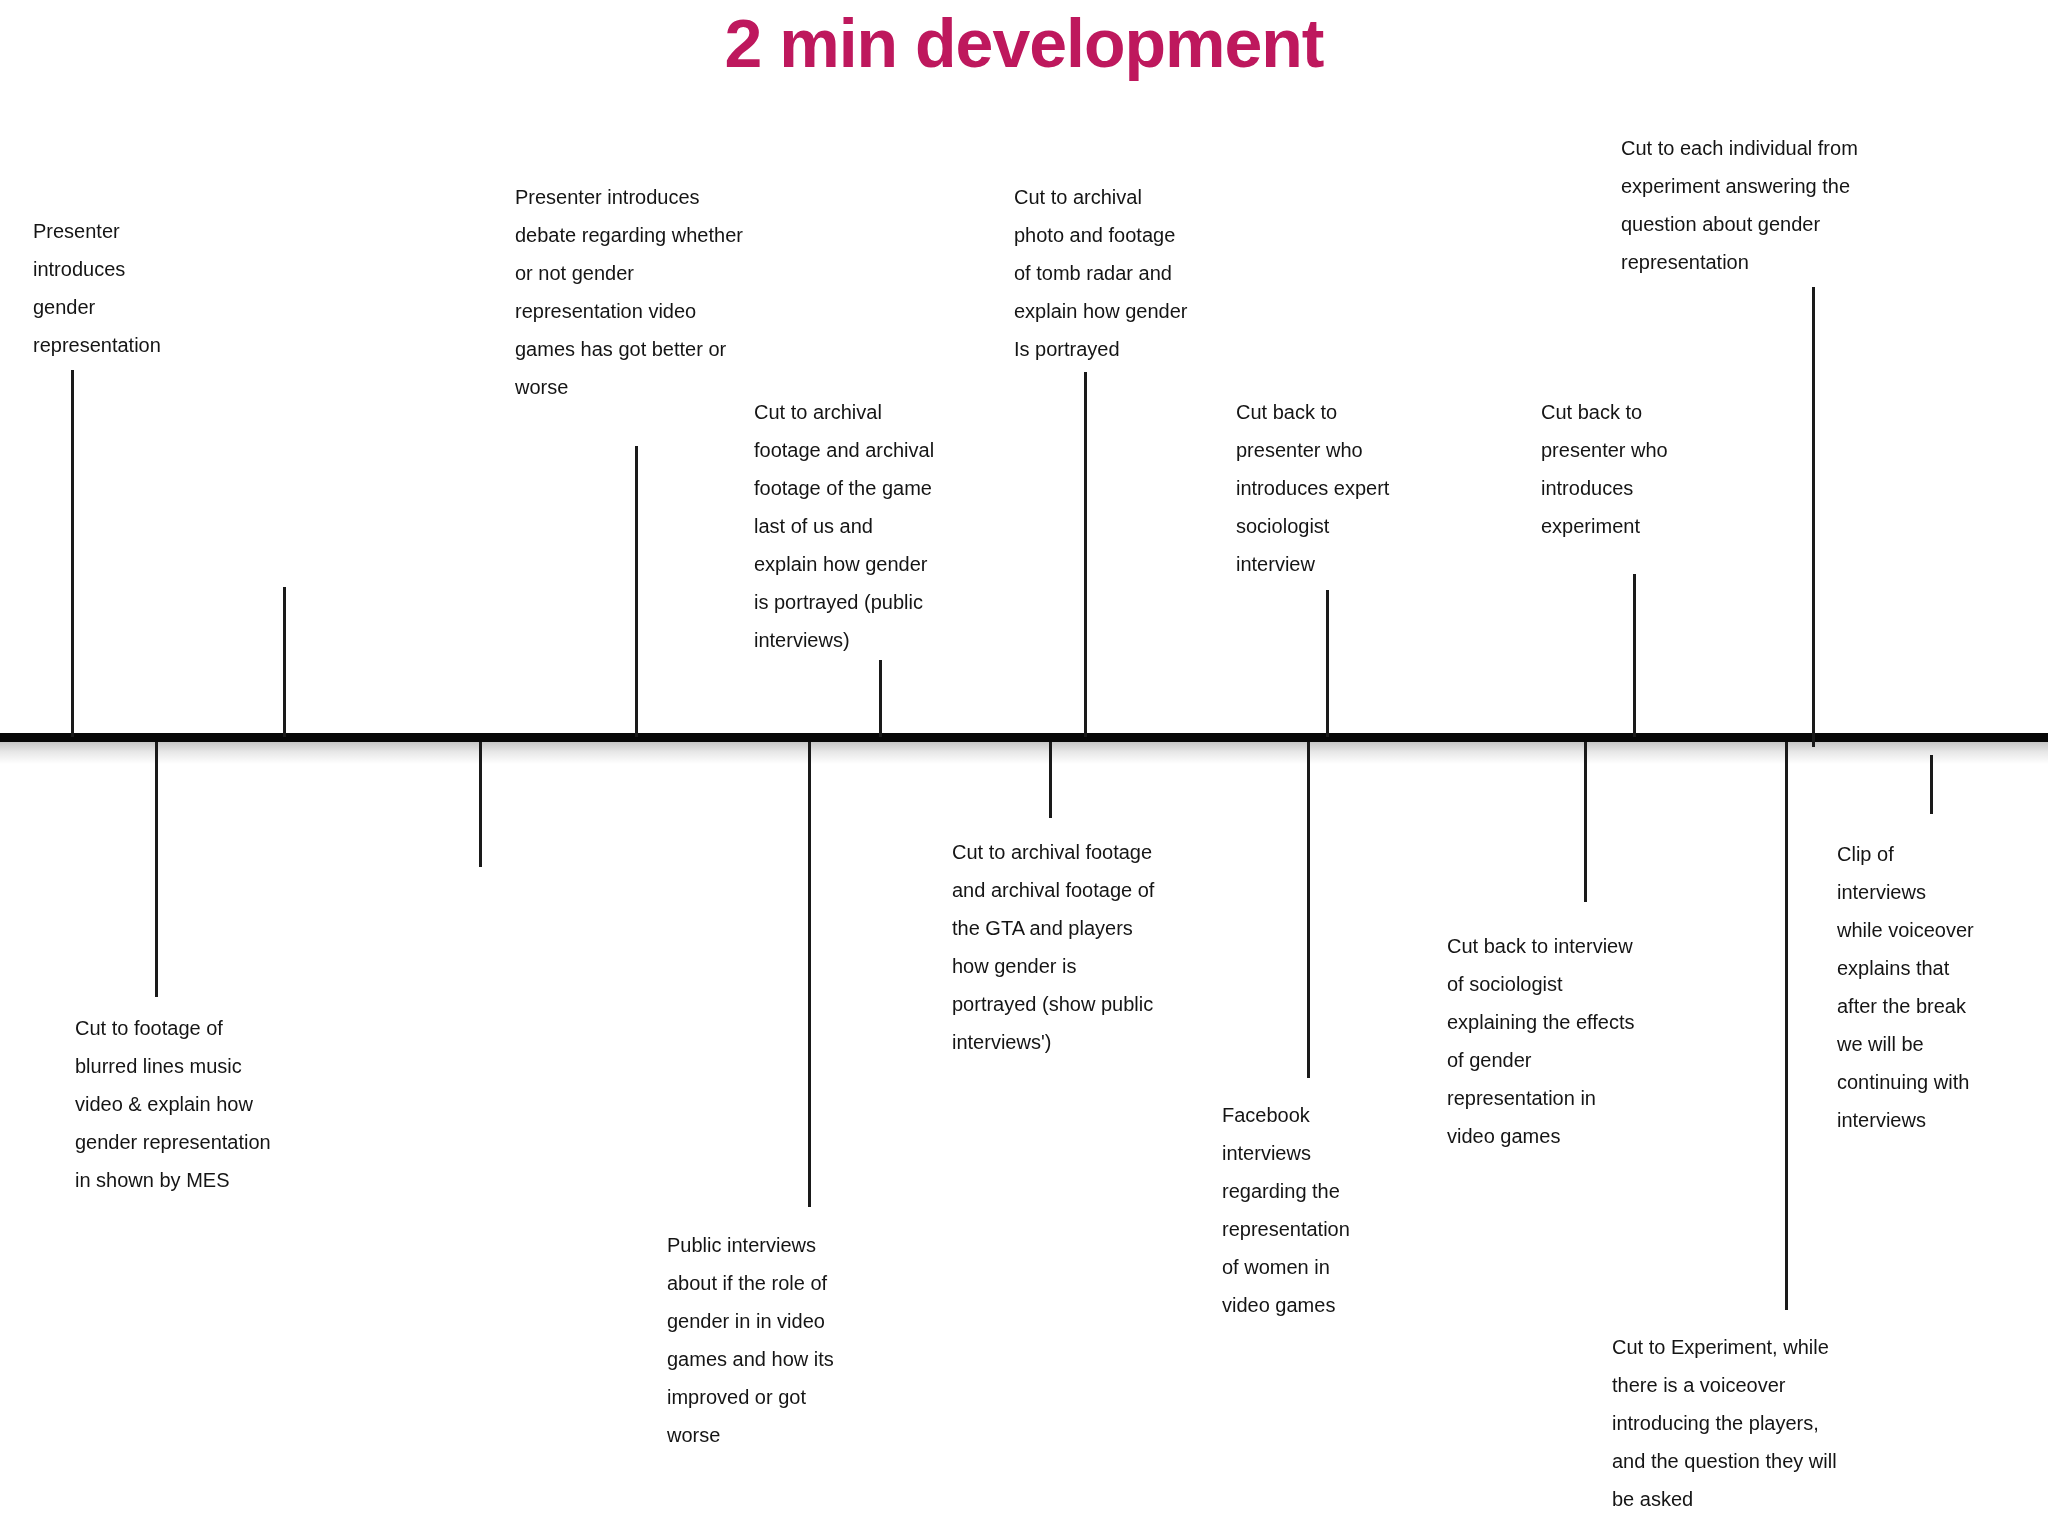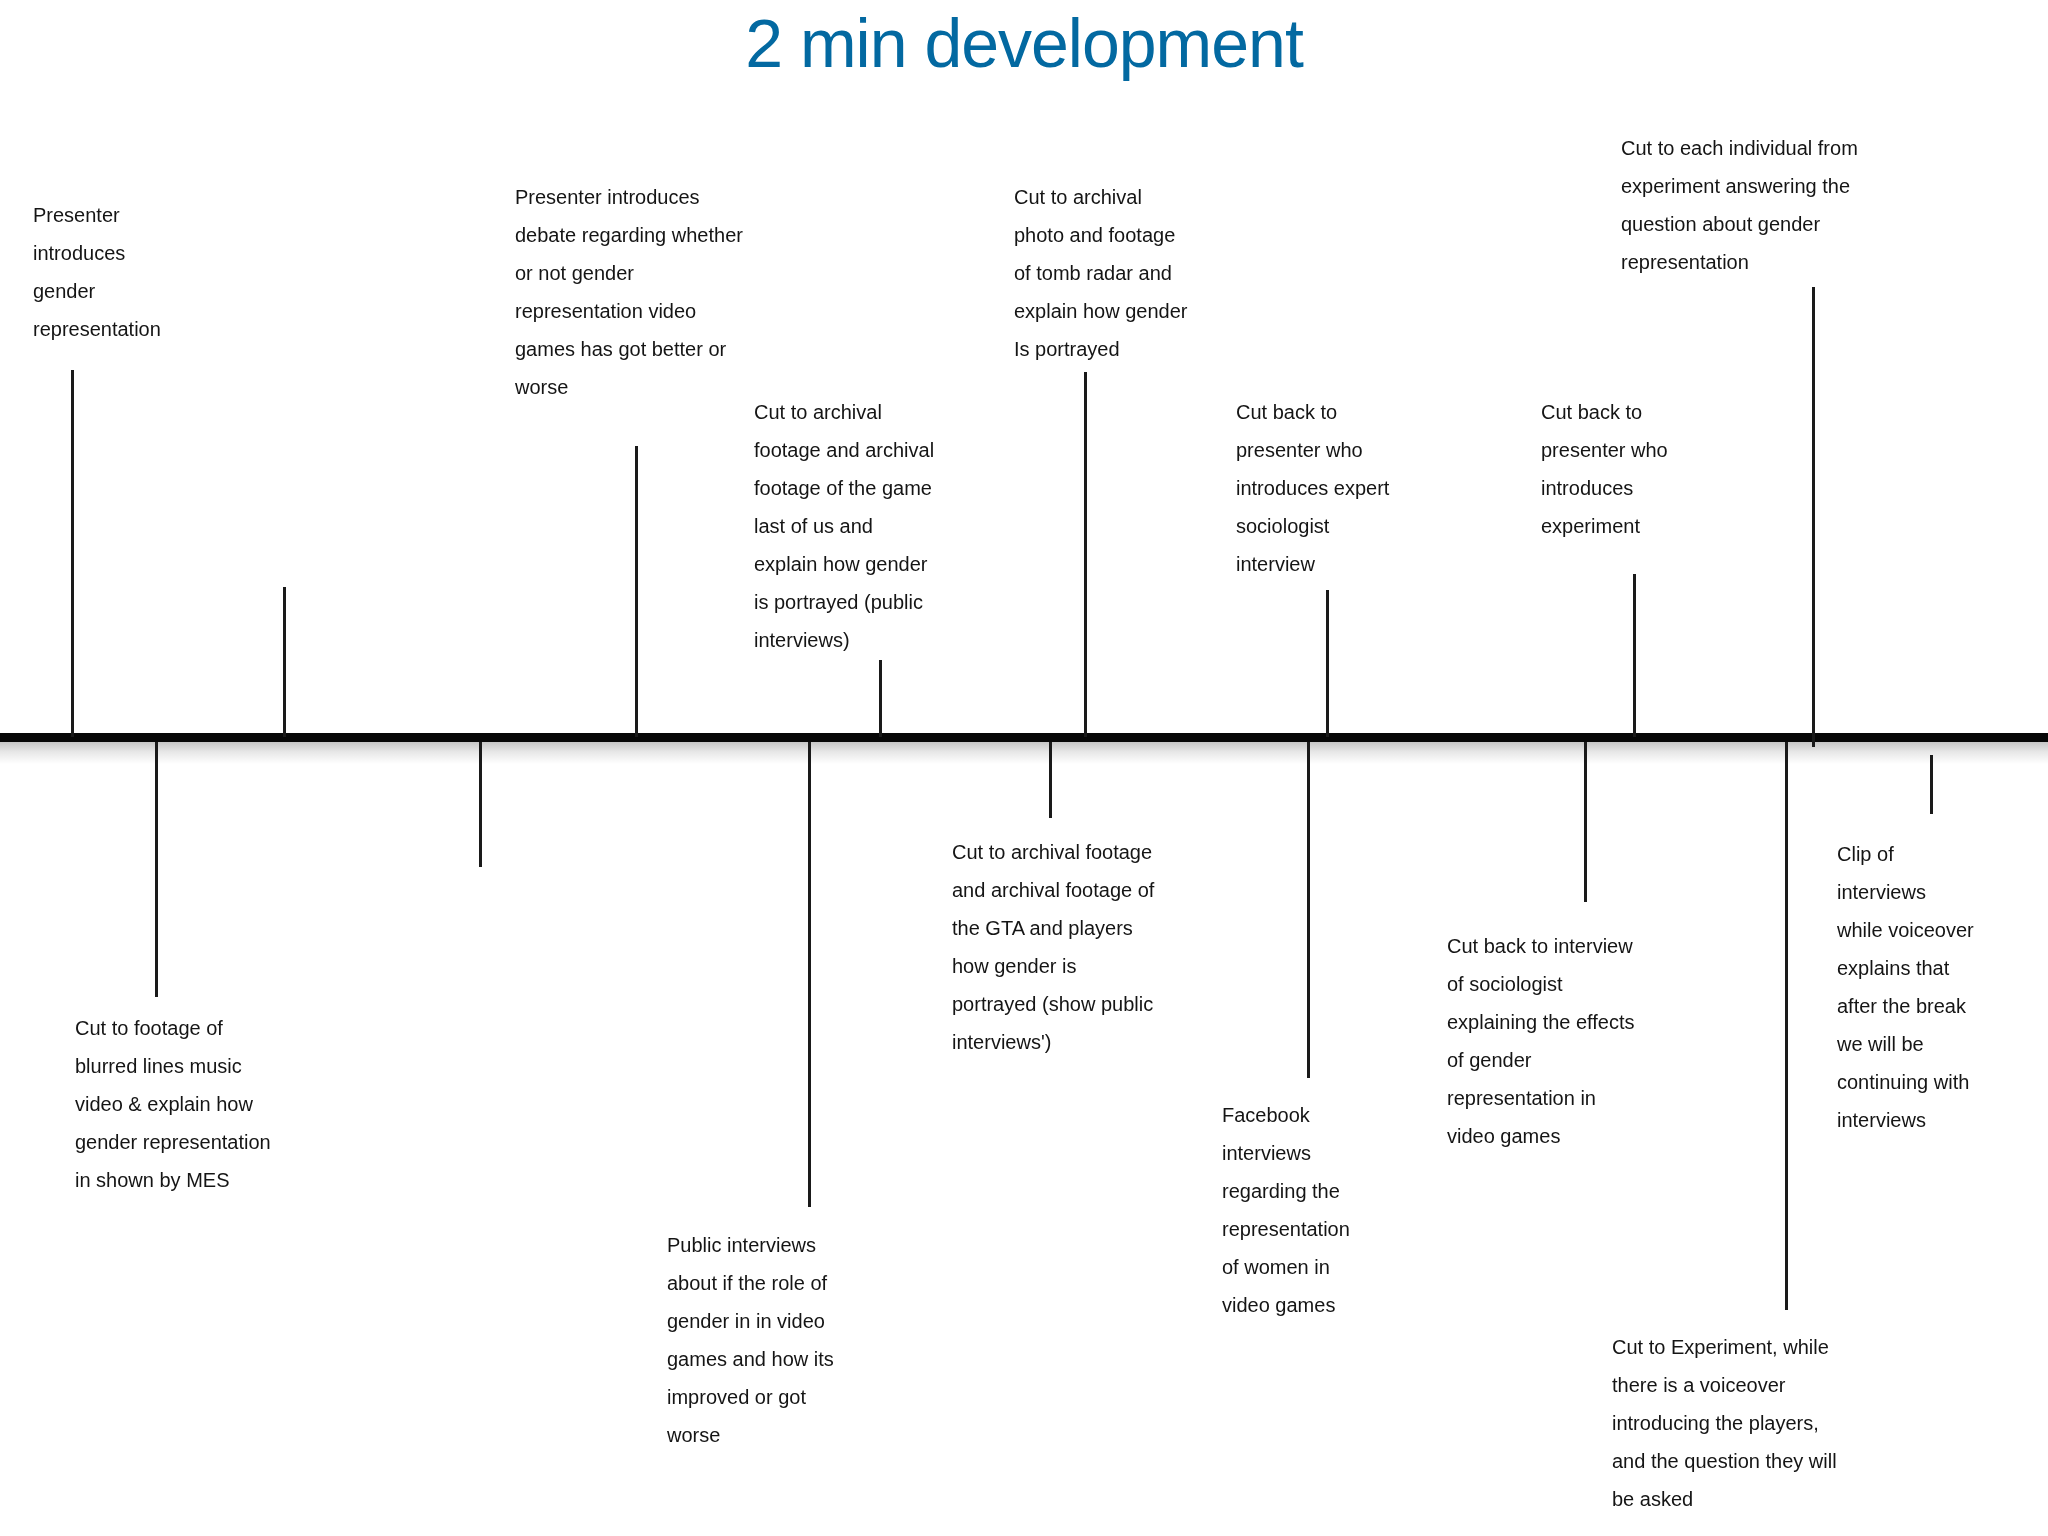--- a/index.html
+++ b/index.html
@@ -10,24 +10,24 @@
     overflow:hidden;
     font-family:"Liberation Sans", sans-serif;
     color:#151515;
   }
   .title{
     position:absolute;
     top:4px;left:50%;
     transform:translateX(-50%);
     margin:0;
     font-size:68px;
-    font-weight:400;
+    font-weight:700;
     letter-spacing:-1px;
     white-space:nowrap;
-    color:#0369a1;
+    color:#be185d;
   }
   .tl-bar{
     position:absolute;
     left:0;top:733px;
     width:2048px;height:9px;
     background:#070707;
   }
   .tl-shadow{
     position:absolute;
     left:0;top:742px;
@@ -41,21 +41,21 @@
     white-space:pre-line;
     width:max-content;
     text-align:left;
   }
   .conn{
     position:absolute;
     width:3px;
     background:#1a1a1a;
   }
   
-  .a1{left:33px;top:196px}
+  .a1{left:33px;top:212px}
   .a2{left:141px;top:430px}
   .a3{left:515px;top:178px}
   .a4{left:754px;top:393px}
   .a5{left:1014px;top:178px}
   .a6{left:1236px;top:393px}
   .a7{left:1541px;top:393px}
   .a8{left:1621px;top:129px}
   
   .b1{left:75px;top:1009px}
   .b2{left:370px;top:883px}

